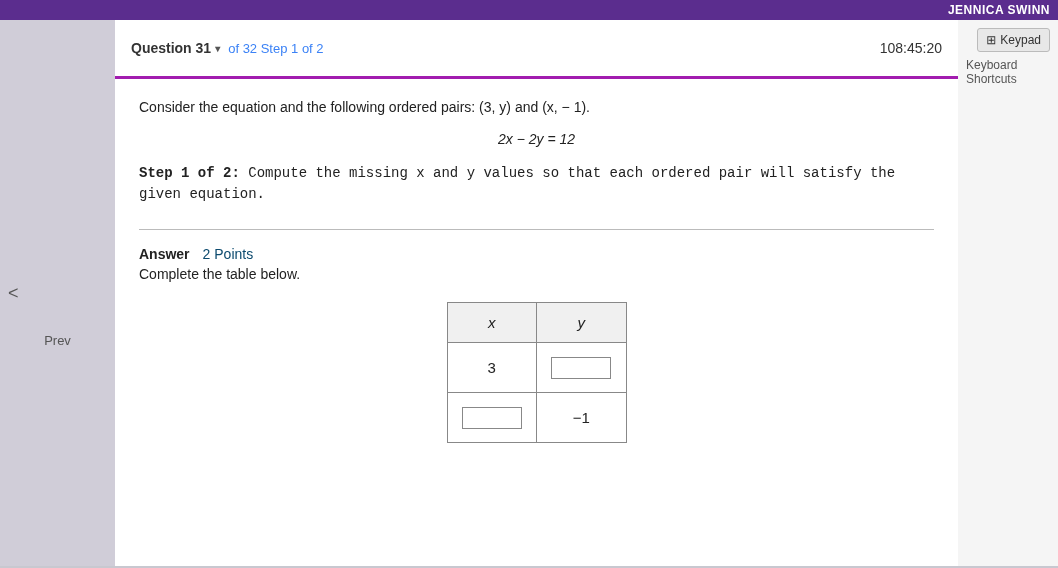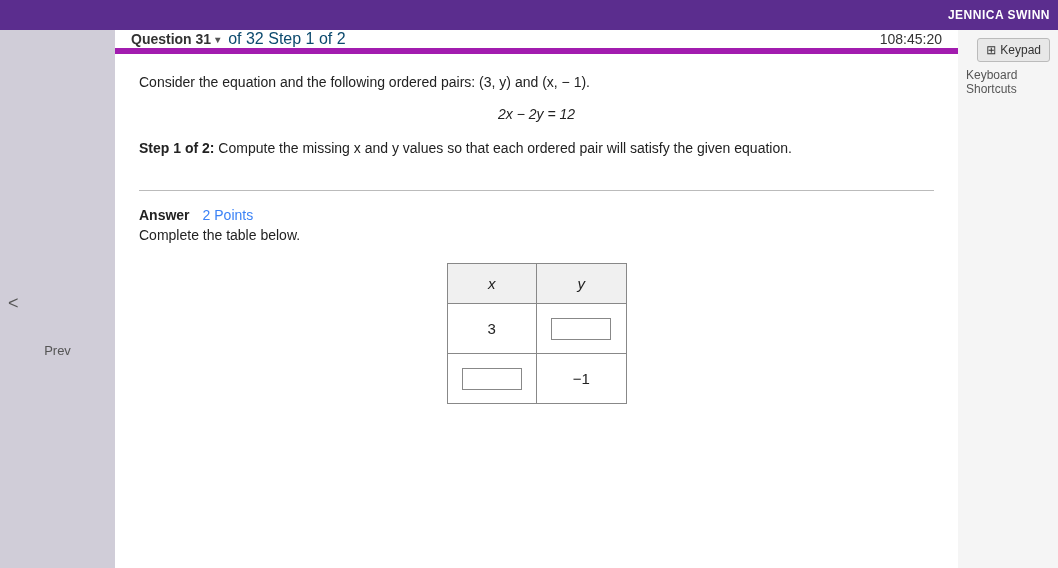--- a/index.html
+++ b/index.html
@@ -8,21 +8,21 @@
       background: #c8c8d0;
       width: 1058px;
       height: 568px;
       overflow: hidden;
       position: relative;
     }
 
     
     .top-bar {
       background: #5b2d8e;
-      height: 30px;
+      height: 20px;
       width: 100%;
       display: flex;
       align-items: center;
       justify-content: flex-end;
       padding-right: 8px;
     }
 
     .top-bar-user {
       color: white;
       font-size: 12px;
@@ -74,22 +74,22 @@
       display: flex;
       flex-direction: column;
       overflow: hidden;
     }
 
     
     .question-header {
       display: flex;
       align-items: center;
       justify-content: space-between;
-      padding: 0 16px;
-      border-bottom: 6px solid #a21caf;
+      padding: 20px 16px;
+      border-bottom: 3px solid #a21caf;
       background: white;
     }
 
     .question-info {
       display: flex;
       align-items: center;
       gap: 8px;
     }
 
     .question-selector {
@@ -100,22 +100,22 @@
       font-weight: bold;
       color: #333;
     }
 
     .dropdown-arrow {
       font-size: 10px;
       color: #555;
     }
 
     .question-of {
-      font-size: 16px;
-      color: #0c4a6e;
+      font-size: 13px;
+      color: #3b82f6;
     }
 
     .timer {
       font-size: 14px;
       color: #333;
       font-weight: normal;
     }
 
     
     .question-body {
@@ -134,22 +134,23 @@
       text-align: center;
       font-size: 14px;
       color: #222;
       margin: 16px 0;
       font-style: italic;
     }
 
     .step-instruction {
       font-size: 14px;
       color: #222;
-      margin-bottom: 31px;
+      margin-bottom: 24px;
       line-height: 1.5;
+      font-family: Liberation Mono, monospace;
     }
 
     .step-bold {
       font-weight: bold;
     }
 
     
     .divider {
       border: none;
       border-top: 1px solid #bbb;
@@ -165,21 +166,21 @@
     }
 
     .answer-label {
       font-size: 14px;
       font-weight: bold;
       color: #222;
     }
 
     .points-label {
       font-size: 14px;
-      color: #3b82f6;
+      color: #0c4a6e;
     }
 
     .complete-table-text {
       font-size: 14px;
       color: #222;
       margin-bottom: 20px;
     }
 
     
     .right-panel {

